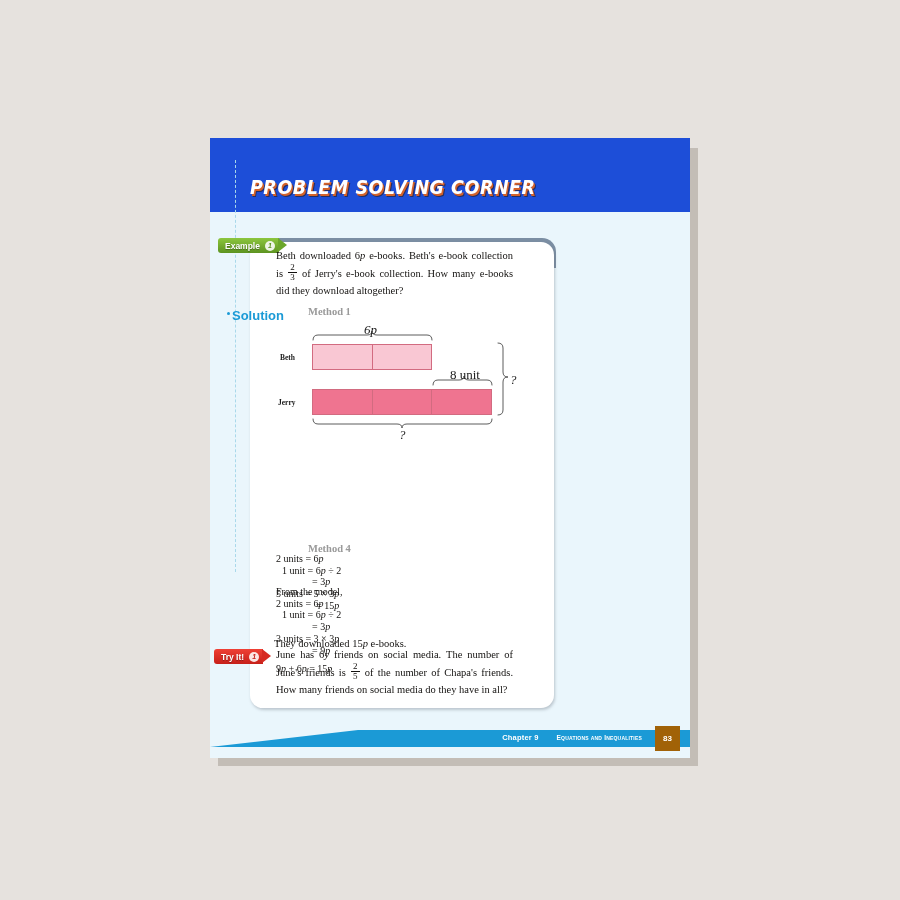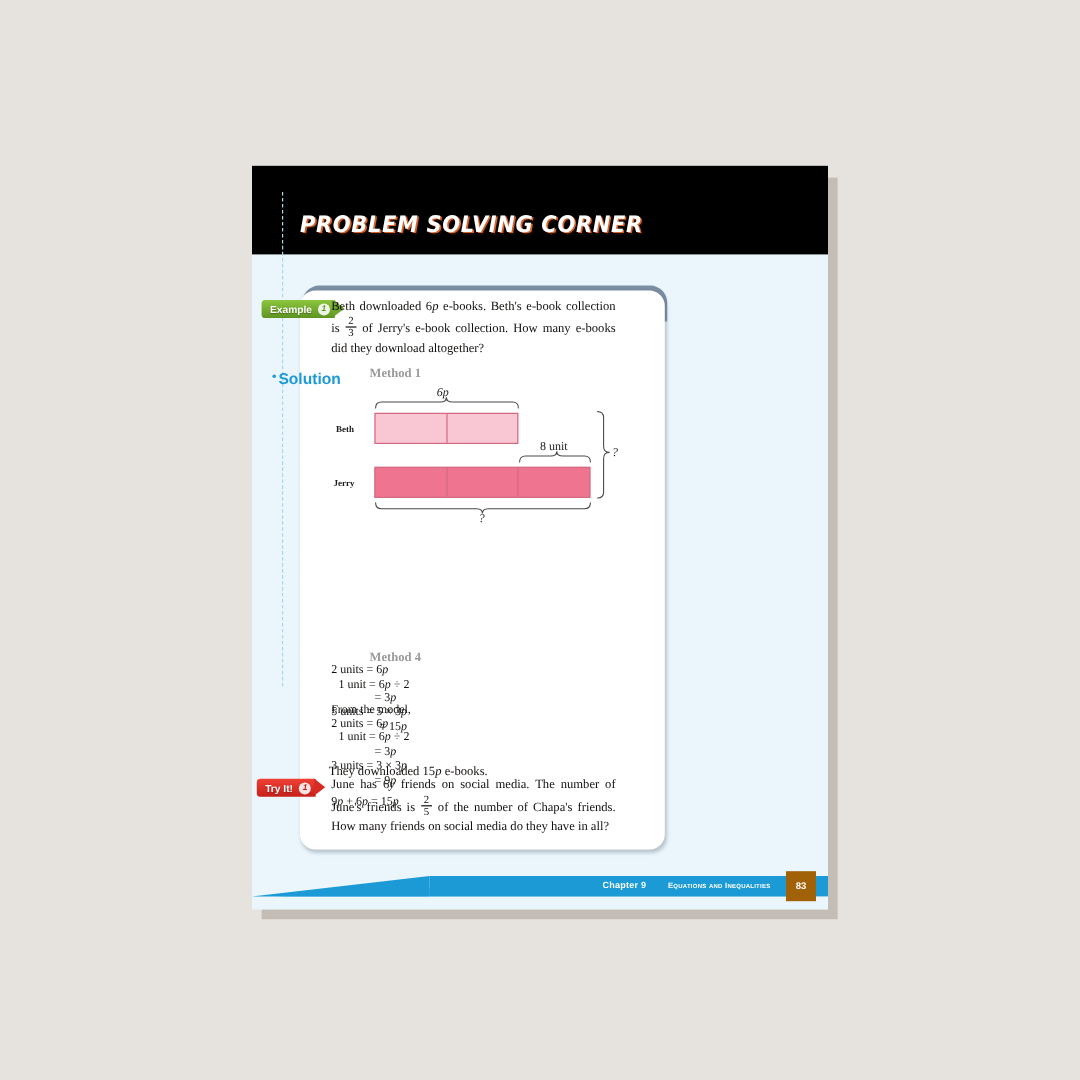--- a/index.html
+++ b/index.html
@@ -39,21 +39,21 @@
     overflow: hidden;
   }
 
   
   .banner {
     position: absolute;
     left: 0;
     top: 0;
     width: 480px;
     height: 74px;
-    background: #000000;
+    background: #1d4ed8;
     text-align: right;
   }
   .banner-title {
     position: absolute;
     left: 40px;
     top: 38px;
     font-family: "DejaVu Sans", sans-serif;
     font-weight: bold;
     font-style: italic;
     font-size: 19px;
@@ -130,21 +130,21 @@
     position: absolute;
     right: -8px;
     top: 0;
     width: 0; height: 0;
     border-top: 7.5px solid transparent;
     border-bottom: 7.5px solid transparent;
   }
 
   .tag-example {
     left: 8px;
-    top: 112px;
+    top: 100px;
     background: linear-gradient(#8cc63e, #5d9421);
     border-radius: 3px 0 0 3px;
   }
   .tag-example .badge { color: #5d9421; }
   .tag-example::after { border-left: 9px solid #6ba62a; }
 
   .tag-tryit {
     left: 4px;
     top: 511px;
     background: linear-gradient(#ef4035, #c6201a);
@@ -287,21 +287,21 @@
     left: 36px;
     top: 63px;
     width: 180px;
     height: 26px;
     background: #ef7490;
   }
 
   .mlabel {
     position: absolute;
     font-family: "Liberation Serif", serif;
-    font-size: 10px;
+    font-size: 13px;
     color: #1a1a1a;
     white-space: nowrap;
   }
   .mlabel.it { font-style: italic; }
 
   svg.braces { position: absolute; left: 0; top: 0; overflow: visible; }
 
   
   .footer {
     position: absolute;

